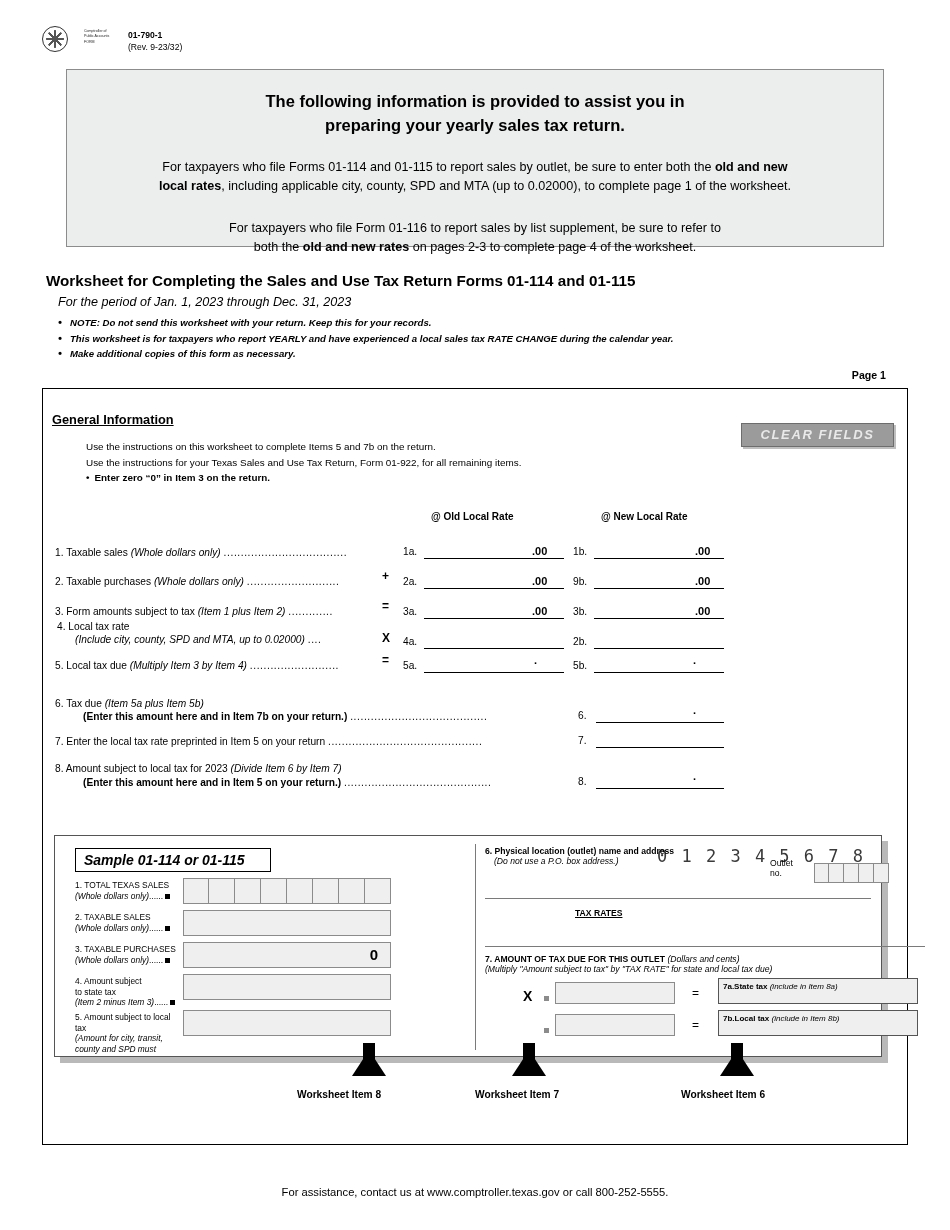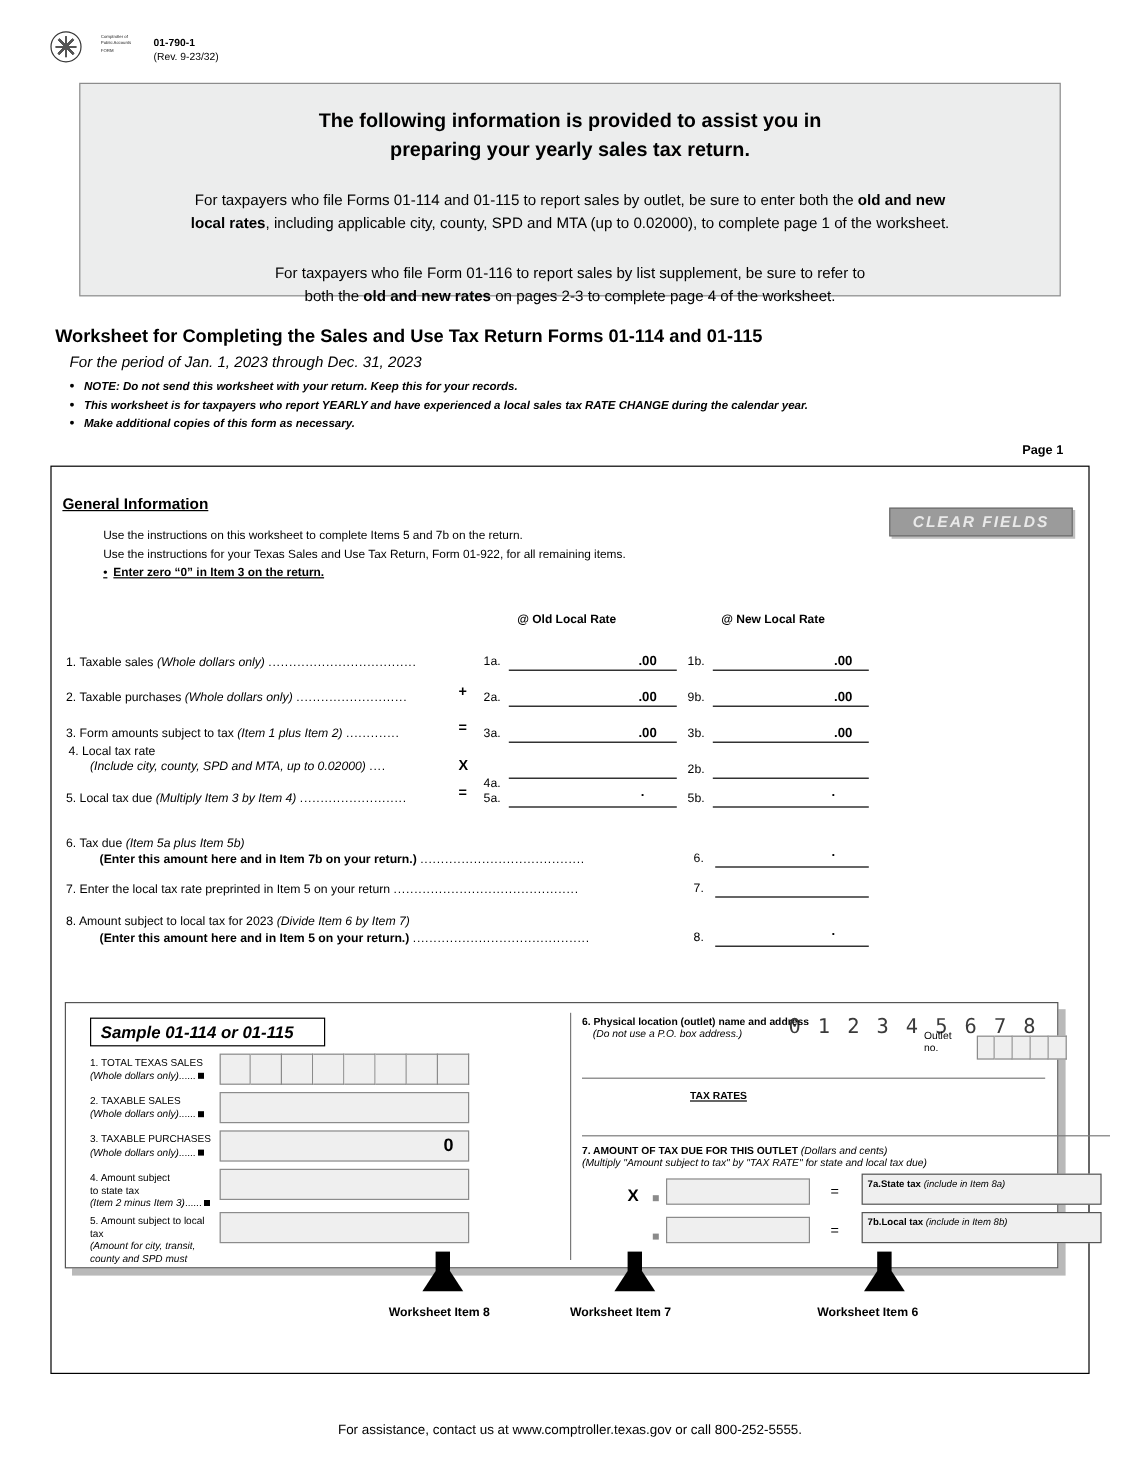--- a/index.html
+++ b/index.html
@@ -49,21 +49,21 @@
   .bullets div { position:relative; padding-left:12px; }
   .bullets div:before { content:"\2022"; position:absolute; left:0; top:-1px; font-size:11px; }
 
   .pagelabel { position:absolute; right:64px; top:369px; font-size:10.6px; font-weight:bold; }
 
   
   .mainbox { position:absolute; left:42px; top:388px; width:866px; height:757px; border:1px solid #000; }
 
   .gi-title { position:absolute; left:52px; top:412px; font-size:12.8px; font-weight:bold; text-decoration:underline; }
   .gi-lines { position:absolute; left:86px; top:439px; font-size:9.9px; line-height:1.6; }
-  .gi-bullet { position:absolute; left:86px; top:472px; font-size:9.9px; font-weight:bold;text-decoration:underline; }
+  .gi-bullet { position:absolute; left:86px; top:472px; font-size:9.9px; font-weight:bold; }
   .gi-bullet:before { content:"\2022"; margin-right:5px; }
 
   
   .clearfields {
     position:absolute; left:741px; top:423px; width:153px; height:24px;
     background:#9b9b9b; border:1px solid #6d6d6d;
     color:#e9e9e9; font-style:italic; font-weight:bold; font-size:13px;
     letter-spacing:1.6px; text-align:center; line-height:22px;
     box-shadow: 2px 2px 0 rgba(0,0,0,0.25);
     cursor:pointer;
@@ -235,21 +235,21 @@
 
 <div class="li" style="left:57px; top:620px; width:340px;">
   <span>4.</span>
   <span>Local tax rate</span>
 </div>
 <div class="li" style="left:75px; top:633px; width:330px;">
   <i>(Include city, county, SPD and MTA, up to 0.02000)</i>
   <span class="dots">....</span>
 </div>
 <div class="opsym" style="left:382px; top:631px;">X</div>
-<div class="fldlbl" style="left:403px; top:636px;margin-top:12px;">4a.</div>
+<div class="fldlbl" style="left:403px; top:636px;">4a.</div>
 <div class="fld" style="left:424px; top:634px; width:140px;"></div>
 <div class="fldlbl" style="left:573px; top:636px;">2b.</div>
 <div class="fld" style="left:594px; top:634px; width:130px;"></div>
 
 <div class="li" style="left:55px; top:659px; width:340px;">
   <span>5.</span>
   <span>Local tax due</span>
   <i>(Multiply Item 3 by Item 4)</i>
   <span class="dots">..........................</span>
 </div>
@@ -406,21 +406,21 @@
   <div class="ratebox" style="left:500px; top:178px;"></div>
   <div class="eqs" style="left:637px; top:182px;">=</div>
   <div class="taxbox" style="left:663px; top:174px; width:200px; height:26px;">
     <b>7b.Local tax</b>
     <i>(include in Item 8b)</i>
   </div>
 </div>
 
 <div class="arrow" style="left:352px; top:1050px;"></div>
 <div class="arrow-stem" style="left:363px; top:1043px;"></div>
-<div class="acap" style="left:324px; top:1089px;">Worksheet Item 8</div>
+<div class="acap" style="left:297px; top:1089px;">Worksheet Item 8</div>
 
 <div class="arrow" style="left:512px; top:1050px;"></div>
 <div class="arrow-stem" style="left:523px; top:1043px;"></div>
 <div class="acap" style="left:475px; top:1089px;">Worksheet Item 7</div>
 
 <div class="arrow" style="left:720px; top:1050px;"></div>
 <div class="arrow-stem" style="left:731px; top:1043px;"></div>
 <div class="acap" style="left:681px; top:1089px;">Worksheet Item 6</div>
 
 <div class="footer">For assistance, contact us at www.comptroller.texas.gov or call 800-252-5555.</div>

